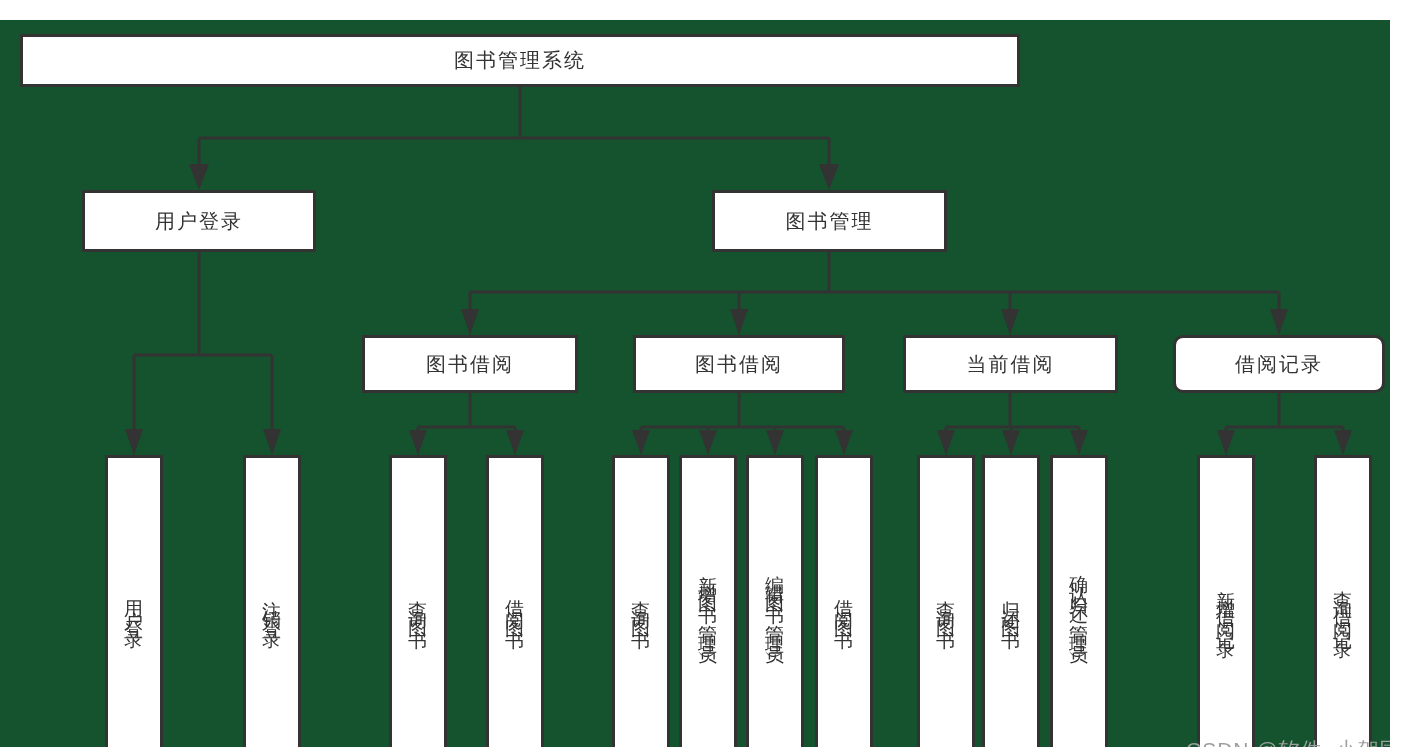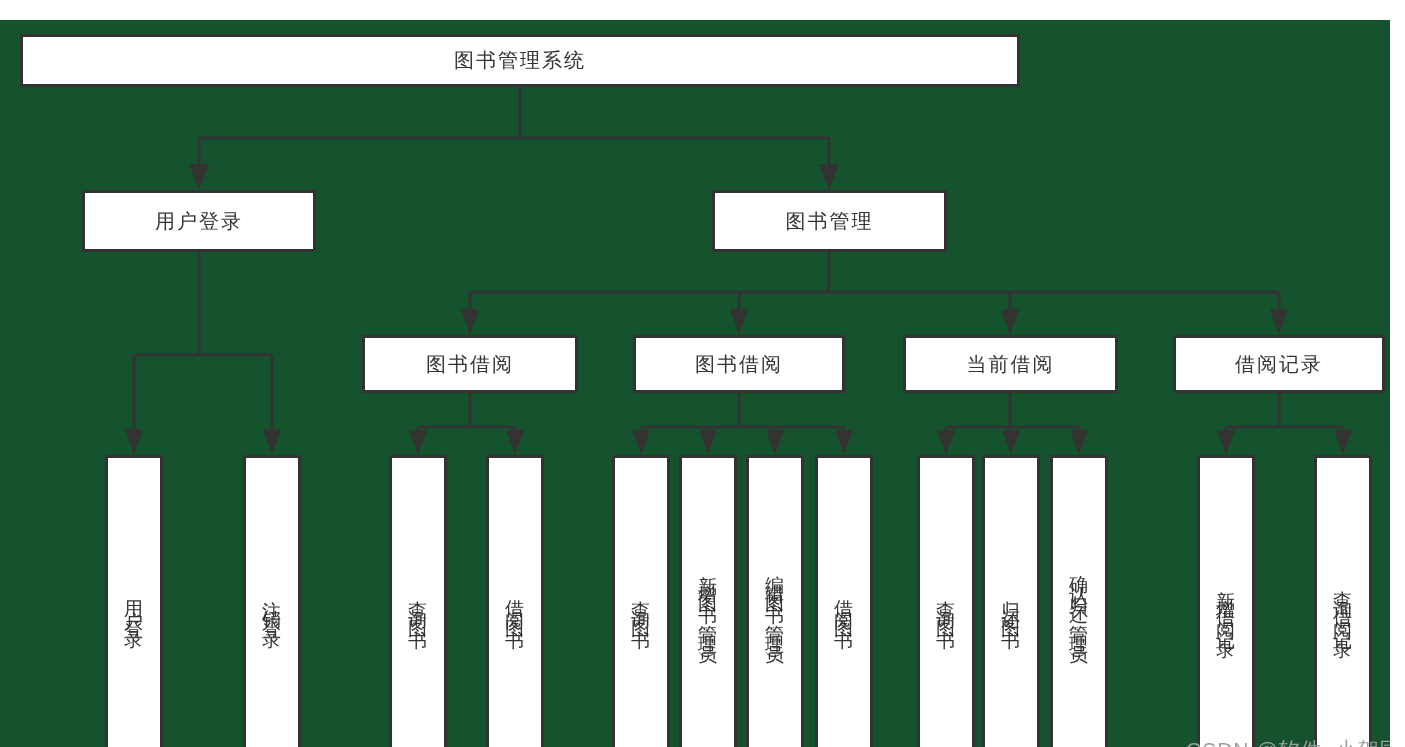--- a/index.html
+++ b/index.html
@@ -96,21 +96,21 @@
 
   <div class="box" style="left:362px; top:315px; width:216px; height:58px;">
     <span class="lbl">图书借阅</span>
   </div>
   <div class="box" style="left:633px; top:315px; width:212px; height:58px;">
     <span class="lbl">图书借阅</span>
   </div>
   <div class="box" style="left:903px; top:315px; width:215px; height:58px;">
     <span class="lbl">当前借阅</span>
   </div>
-  <div class="box" style="left:1173px; top:315px; width:212px; height:58px;">
+  <div class="box" style="left:1173px; top:315px; width:212px; height:58px;border-radius:10px;">
     <span class="lbl">借阅记录</span>
   </div>
 
   <div class="box v" style="left:105px; top:435px; width:58px; height:300px;">
     <span class="lbl">用户登录</span>
   </div>
   <div class="box v" style="left:243px; top:435px; width:58px; height:300px;">
     <span class="lbl">注销登录</span>
   </div>
 

